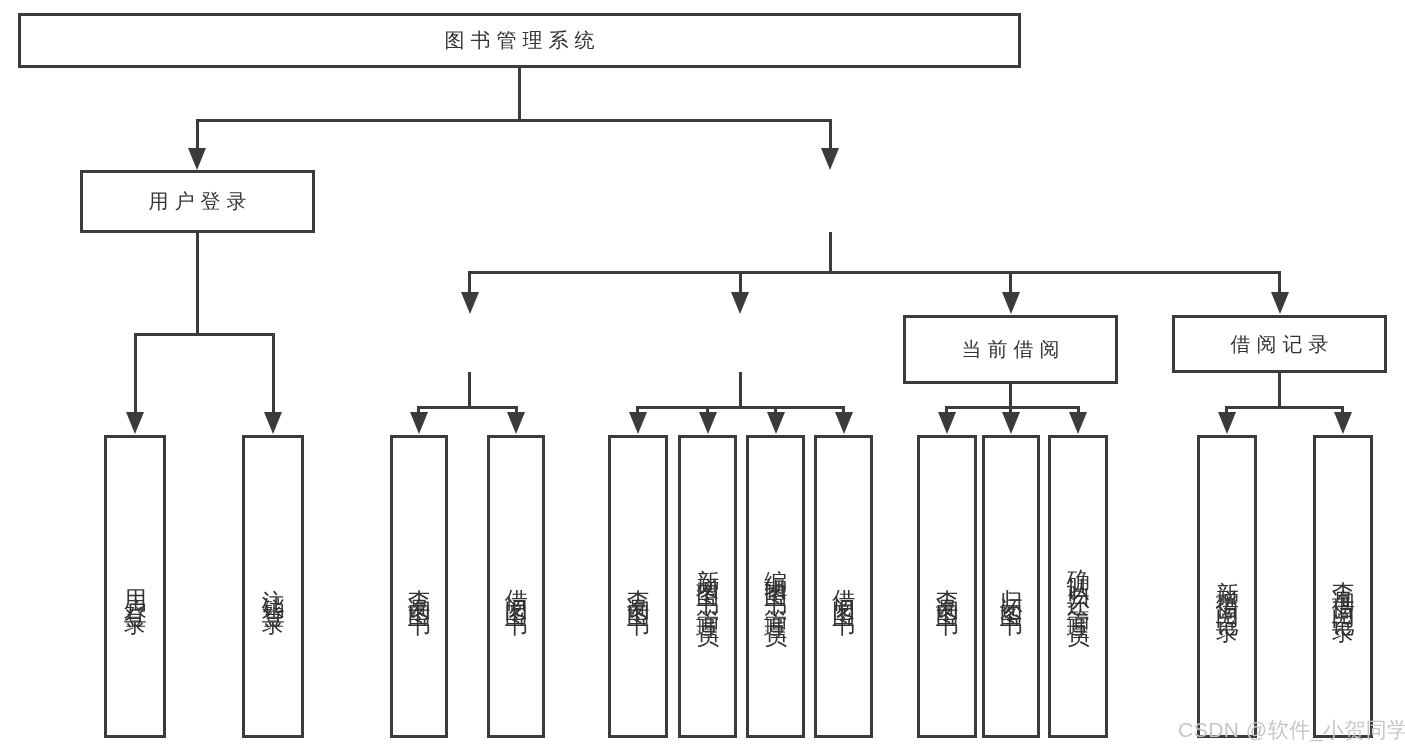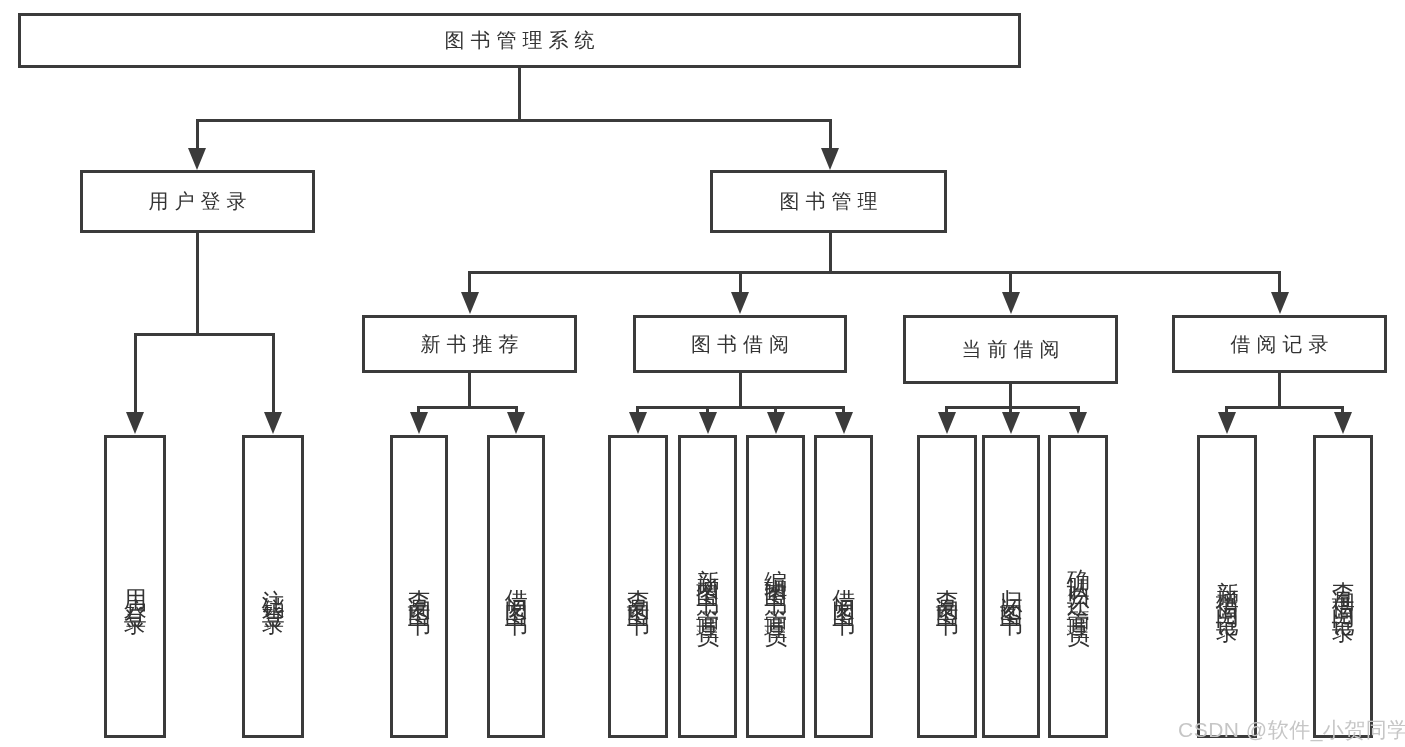--- a/index.html
+++ b/index.html
@@ -57,48 +57,39 @@
   <i class="vl" style="left:518px;top:67px;height:53px"></i>
   <i class="hl" style="left:196px;top:119px;width:636px"></i>
   <i class="vl" style="left:196px;top:119px;height:31px"></i>
   <i class="ah" style="left:188px;top:148px"></i>
   <i class="vl" style="left:829px;top:119px;height:31px"></i>
   <i class="ah" style="left:821px;top:148px"></i>
 
   <div class="node" style="left:80px;top:170px;width:235px;height:63px">
     <span class="nlabel">用户登录</span>
   </div>
-  <div class="node" style="left:710px;top:170px;width:237px;height:63px">
-    <span class="nlabel">图书管理</span>
-  </div>
 
   <i class="vl" style="left:196px;top:232px;height:103px"></i>
   <i class="hl" style="left:134px;top:333px;width:141px"></i>
   <i class="vl" style="left:134px;top:333px;height:80px"></i>
   <i class="ah" style="left:126px;top:412px"></i>
   <i class="vl" style="left:272px;top:333px;height:80px"></i>
   <i class="ah" style="left:264px;top:412px"></i>
 
   <i class="vl" style="left:829px;top:232px;height:41px"></i>
   <i class="hl" style="left:468px;top:271px;width:813px"></i>
   <i class="vl" style="left:468px;top:271px;height:23px"></i>
   <i class="ah" style="left:461px;top:292px"></i>
   <i class="vl" style="left:739px;top:271px;height:23px"></i>
   <i class="ah" style="left:731px;top:292px"></i>
   <i class="vl" style="left:1009px;top:271px;height:23px"></i>
   <i class="ah" style="left:1002px;top:292px"></i>
   <i class="vl" style="left:1278px;top:271px;height:23px"></i>
   <i class="ah" style="left:1271px;top:292px"></i>
 
-  <div class="node" style="left:362px;top:315px;width:215px;height:58px">
-    <span class="nlabel">新书推荐</span>
-  </div>
-  <div class="node" style="left:633px;top:315px;width:214px;height:58px">
-    <span class="nlabel">图书借阅</span>
-  </div>
   <div class="node" style="left:903px;top:315px;width:215px;height:69px">
     <span class="nlabel">当前借阅</span>
   </div>
   <div class="node" style="left:1172px;top:315px;width:215px;height:58px">
     <span class="nlabel">借阅记录</span>
   </div>
 
   <i class="vl" style="left:468px;top:372px;height:37px"></i>
   <i class="hl" style="left:417px;top:406px;width:101px"></i>
   <i class="vl" style="left:417px;top:406px;height:8px"></i>

